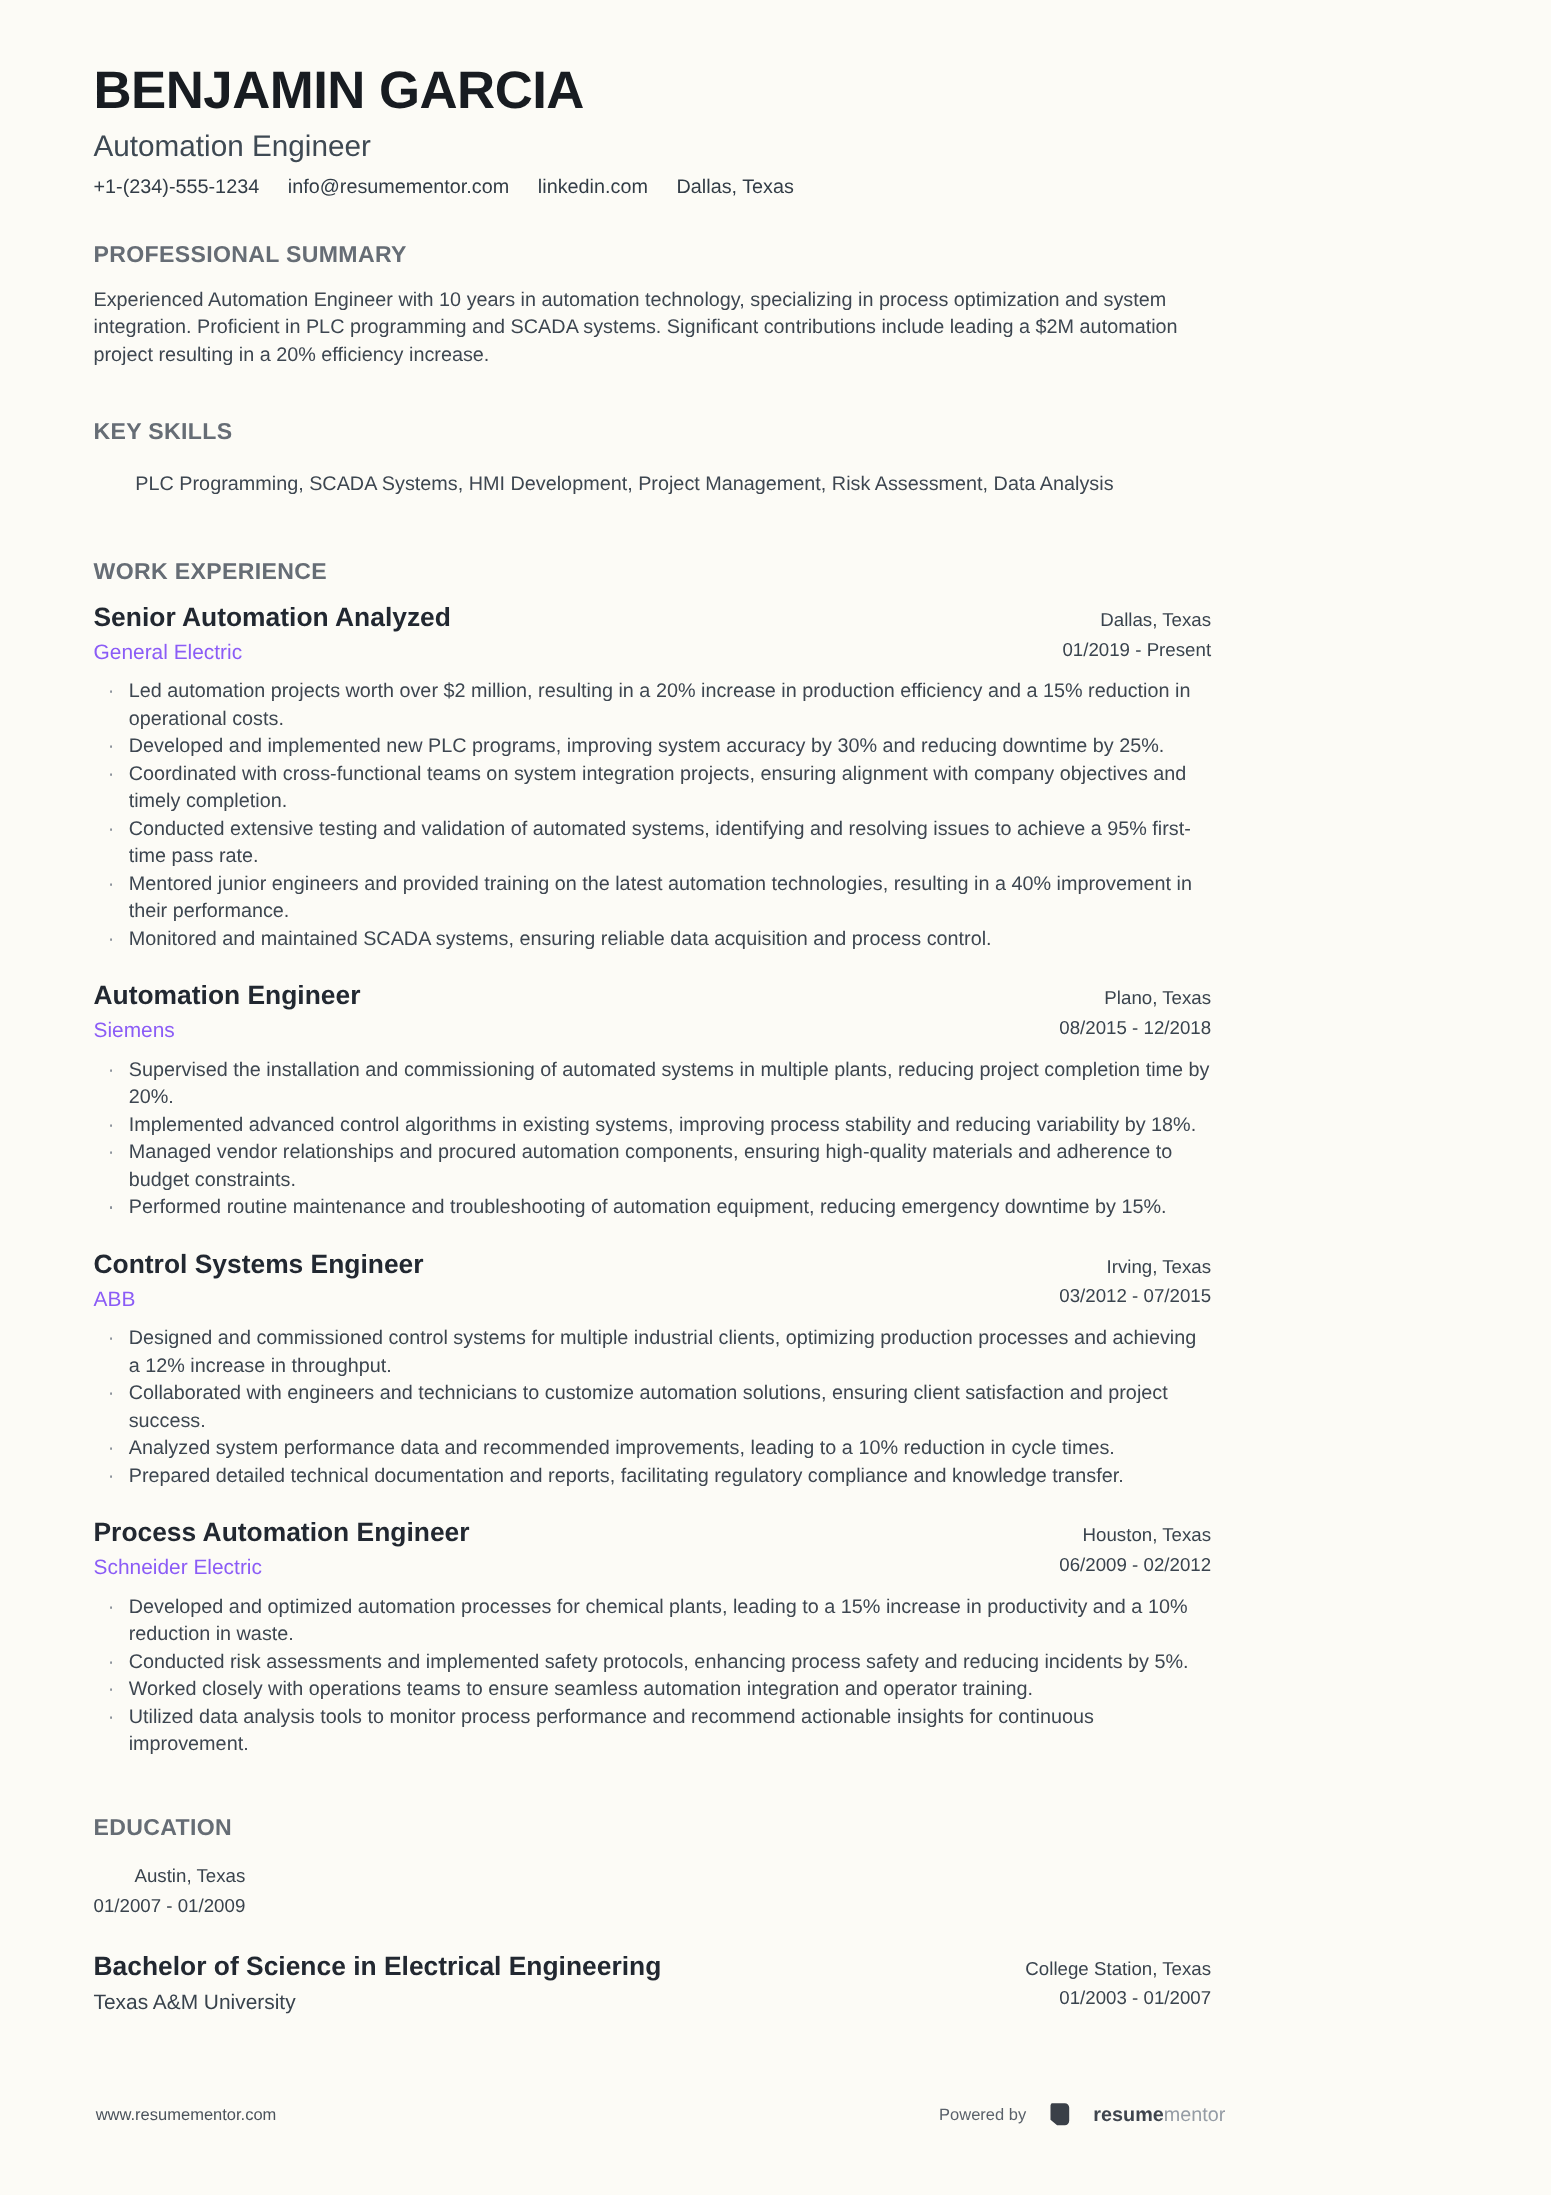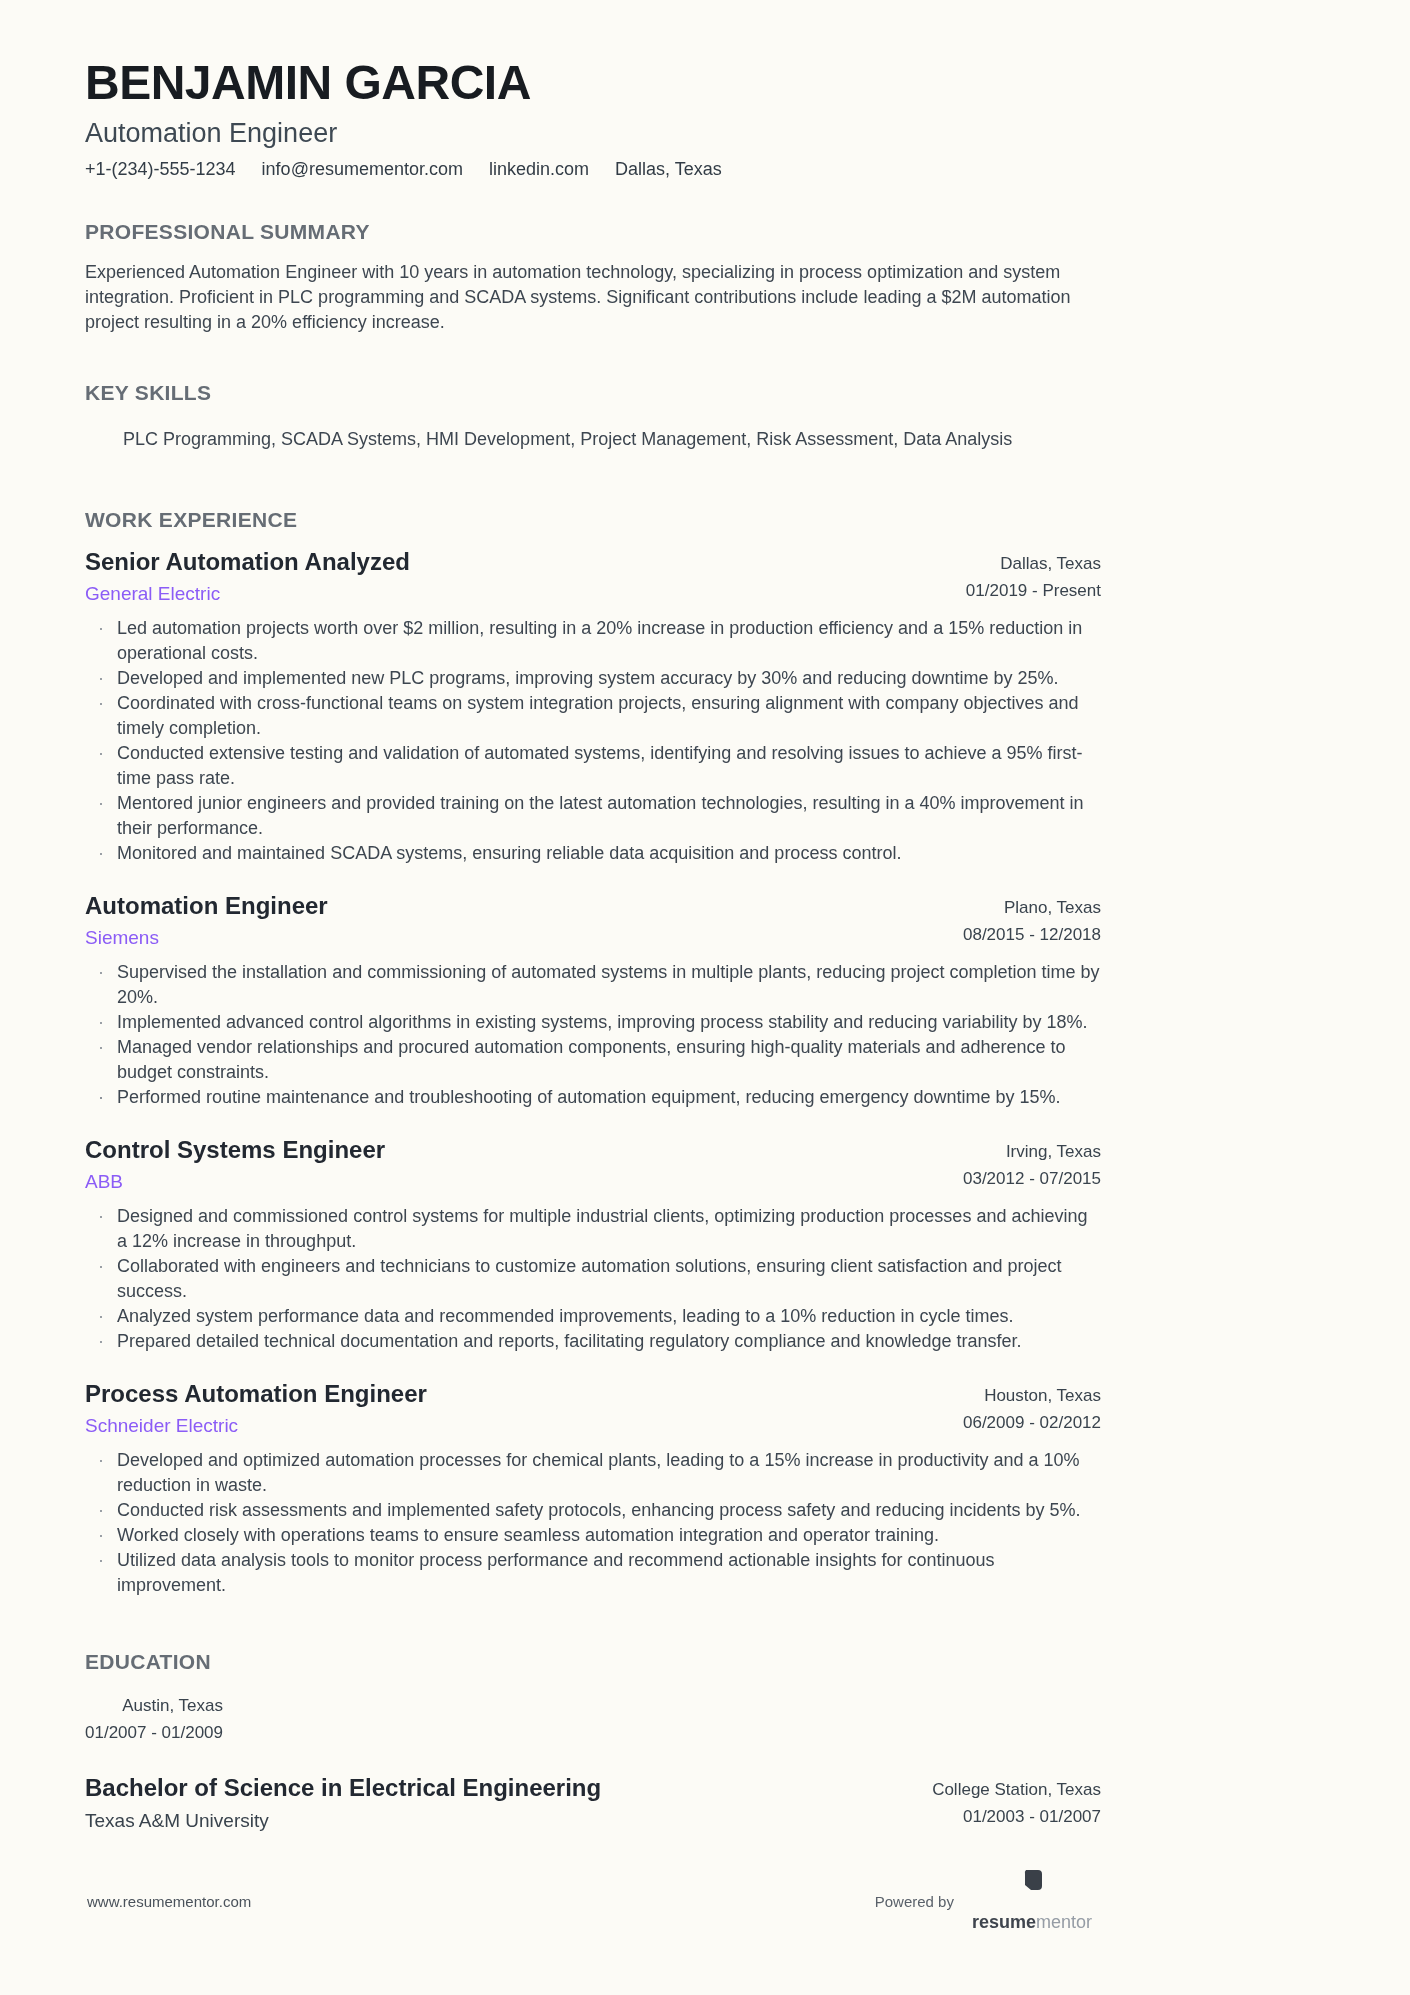--- a/index.html
+++ b/index.html
@@ -33,27 +33,27 @@
   .bullets { list-style:none; margin-top:10px; }
   .bullets li { position:relative; padding-left:32px; font-size:18px; line-height:25px; color:#3d4650; }
   .bullets .dot { position:absolute; left:13px; top:0; color:#8a9099; }
   
   .education { margin-top:52px; }
   .degree { margin-top:16px; }
   .degree + .degree { margin-top:28px; }
   .school { font-size:19px; color:#39434d; margin-top:6px; line-height:25px; }
   
   .footer {
-    position:absolute; left:87px; right:94px; bottom:62px;
+    position:absolute; left:87px; right:72px; bottom:62px;
     display:flex; justify-content:space-between; align-items:center;
   }
   .website { font-size:15px; color:#4a525b; }
   .powered { display:flex; align-items:center; gap:18px; }
   .powered-label { font-size:15px; color:#5a616a; }
-  .brand { display:flex; align-items:center; gap:21px;flex-direction:column; }
+  .brand { display:flex; align-items:center; gap:21px; }
   .brand-text { font-size:18px; }
   .brand-text .brand-resume { font-weight:700; color:#3f454e; }
   .brand-text .brand-mentor { font-weight:400; color:#959ca5; }
 </style>
 </head>
 <body>
 
 <div class="page">
 
   <header>

